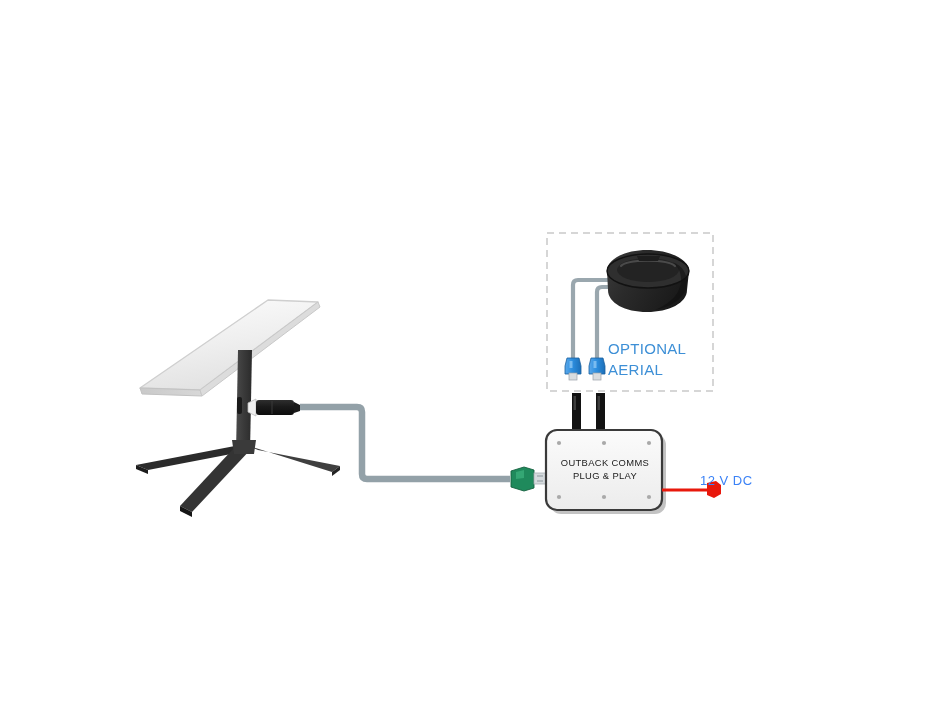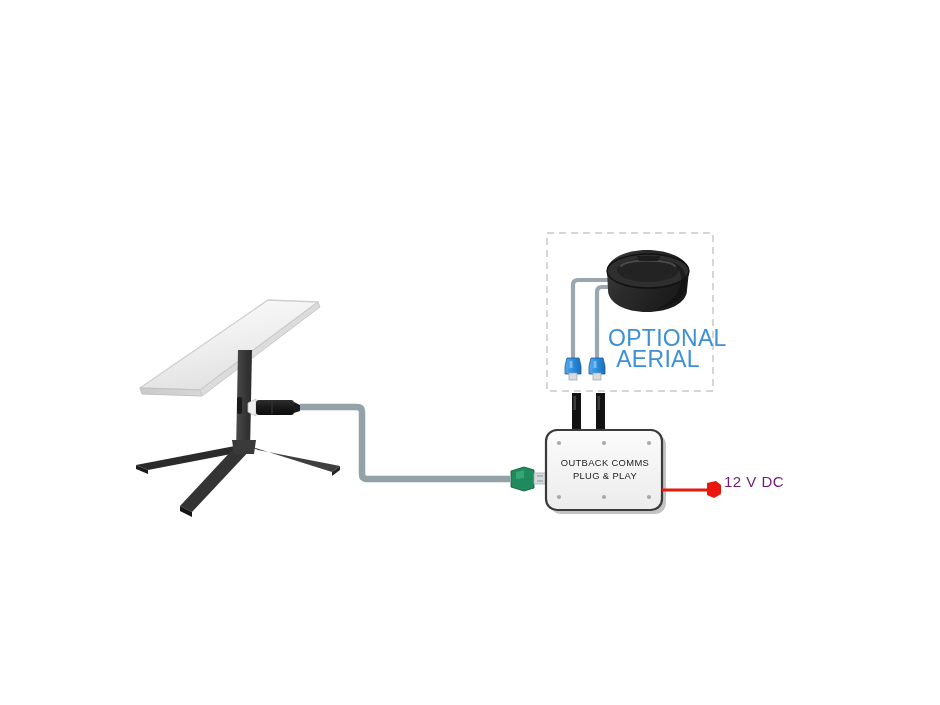--- a/index.html
+++ b/index.html
@@ -23,45 +23,44 @@
     position: absolute;
     top: 0;
     left: 0;
     width: 940px;
     height: 705px;
     display: block;
   }
   .label-optional-aerial {
     position: absolute;
     left: 608px;
-    top: 328px;
+    top: 338px;
     width: 100px;
-    text-align: center;
     color: #3d8fd6;
     font-family: "Liberation Sans", sans-serif;
-    font-size: 23px;
+    font-size: 15px;
     line-height: 21px;
     letter-spacing: 0.3px;
     white-space: pre-line;
     user-select: none;
   }
   .label-box-line {
     fill: #1a1a1a;
     font-family: "Liberation Sans", sans-serif;
     font-size: 9.4px;
     letter-spacing: 0.35px;
     text-anchor: middle;
   }
   .label-voltage {
     position: absolute;
-    left: 724px;
+    left: 700px;
     top: 473px;
-    color: #701a75;
-    font-family: "Liberation Sans", sans-serif;
-    font-size: 15px;
+    color: #3b82f6;
+    font-family: "Liberation Sans", sans-serif;
+    font-size: 13px;
     letter-spacing: 0.5px;
     white-space: nowrap;
     user-select: none;
   }
 </style>
 </head>
 <body>
 
 <div id="diagram-root">
 

